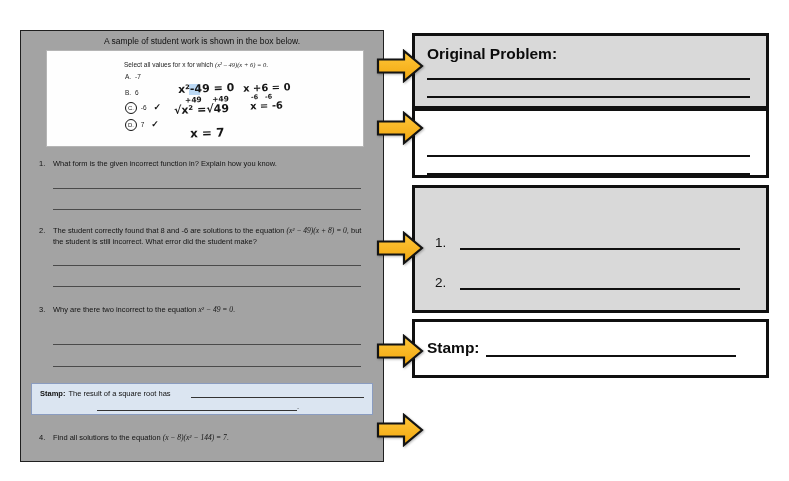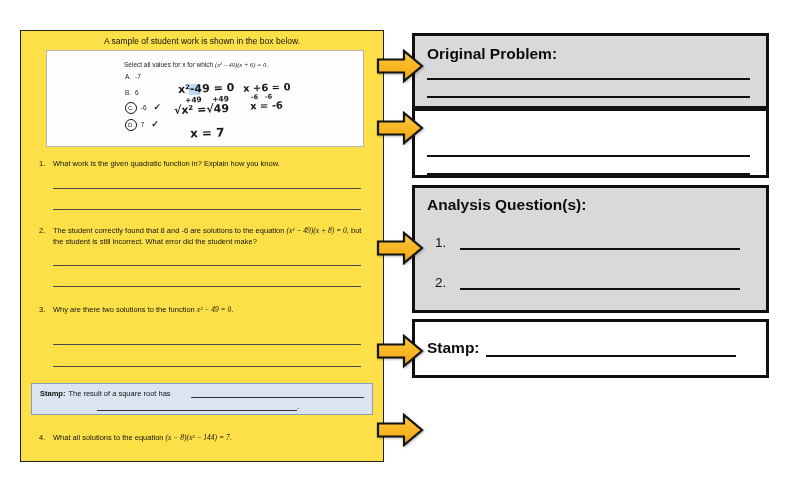--- a/index.html
+++ b/index.html
@@ -2,21 +2,21 @@
 <html style="--panel-gray: #d9d9d9; --panel-border: #101010; --arrow-top: #ffc83c; --arrow-bottom: #f2a60d; --stamp-fill: #dbe5f1; --stamp-border: #8a9cc0;"><head>
 <meta charset="utf-8">
 <style>
   * { margin:0; padding:0; box-sizing:border-box; }
   html,body { background:#ffffff; }
   .canvas { position:relative; width:789px; height:481px; background:#fff; overflow:hidden;
             font-family:"Liberation Sans", sans-serif; color:#111; }
 
   
   .page { position:absolute; left:20px; top:30px; width:364px; height:432px;
-          background:#fde047; border:1.8px solid #1f1f1f; }
+          background:#a3a3a3; border:1.8px solid #1f1f1f; }
   .ws-title { position:absolute; left:0; top:5px; width:100%; text-align:center;
               font-size:8.5px; color:#101010; }
   .sample { position:absolute; left:25px; top:19px; width:318px; height:97px;
             border:1px solid #b5b5b5; background:#fefefe; }
   .prompt { position:absolute; left:77px; top:10px; font-size:6.5px; color:#222; white-space:nowrap; }
   .math { font-family:"Liberation Serif", serif; font-style:italic; }
   .choice { position:absolute; left:78px; font-size:6.5px; color:#222; white-space:nowrap; }
   .letter { display:inline-block; }
   .letter.circled { width:12px; height:12px; border:1.3px solid #141414; border-radius:50%;
                     text-align:center; line-height:11px; font-size:6px; }
@@ -104,70 +104,69 @@
       <div class="hand" style="left:138px; top:44px; font-size:7.5px;">+49    +49</div>
       <div class="hand" style="left:127px; top:52px; font-size:11px;">√x² =√49</div>
       <div class="hand" style="left:143px; top:75px; font-size:12px;">x = 7</div>
       <div class="hand" style="left:196px; top:31px; font-size:10px;">x +6 = 0</div>
       <div class="hand" style="left:204px; top:42px; font-size:6.5px;">-6   -6</div>
       <div class="hand" style="left:203px; top:49px; font-size:10px;">x = -6</div>
     </div>
 
     <div class="q" style="top:128px">
       <span class="qnum">1.</span>
-      <div class="qtext">What work is the given quadratic function in? Explain how you know.</div>
+      <div class="qtext">What form is the given incorrect function in? Explain how you know.</div>
     </div>
     <div class="wline" style="top:157px"></div>
     <div class="wline" style="top:178px"></div>
 
     <div class="q" style="top:195px">
       <span class="qnum">2.</span>
       <div class="qtext"><span>The student correctly found that 8 and -6 are solutions to the equation </span><span class="math">(x² − 49)(x + 8) = 0</span><span>, but the student is still incorrect. What error did the student make?</span></div>
     </div>
     <div class="wline" style="top:234px"></div>
     <div class="wline" style="top:255px"></div>
 
     <div class="q" style="top:274px">
       <span class="qnum">3.</span>
-      <div class="qtext"><span>Why are there two solutions to the function </span><span class="math">x² − 49 = 0</span><span>.</span></div>
+      <div class="qtext"><span>Why are there two incorrect to the equation </span><span class="math">x² − 49 = 0</span><span>.</span></div>
     </div>
     <div class="wline" style="top:313px"></div>
     <div class="wline" style="top:335px"></div>
 
     <div class="stampbox">
       <div class="srow1">
         <span class="slabel">Stamp:</span>
         <span class="slead">The result of a square root has</span>
         <span class="sline1"></span>
       </div>
       <div class="srow2">
         <span class="sline2"></span>
         <span class="sdot">.</span>
       </div>
     </div>
 
     <div class="q" style="top:402px">
       <span class="qnum">4.</span>
-      <div class="qtext"><span>What all solutions to the equation </span><span class="math">(x − 8)(x² − 144) = 7</span><span>.</span></div>
+      <div class="qtext"><span>Find all solutions to the equation </span><span class="math">(x − 8)(x² − 144) = 7</span><span>.</span></div>
     </div>
   </div>
 
   <div class="panel gray" style="top:33px; height:76px;">
     <div class="ptitle" style="top:9px">Original Problem:</div>
     <div class="pline" style="left:12px; right:16px; top:42px"></div>
     <div class="pline" style="left:12px; right:16px; top:60px"></div>
   </div>
 
   <div class="panel" style="top:108px; height:70px;">
     <div class="pline" style="left:12px; right:16px; top:44px"></div>
     <div class="pline" style="left:12px; right:16px; top:62px"></div>
   </div>
 
   <div class="panel gray" style="top:185px; height:128px;">
-    <div class="ptitle" style="top:8px">Analysis Question(s):</div>
     <div class="pitem" style="top:47px">
       <span class="pinum">1.</span>
       <span class="piline"></span>
     </div>
     <div class="pitem" style="top:87px">
       <span class="pinum">2.</span>
       <span class="piline"></span>
     </div>
   </div>
 

